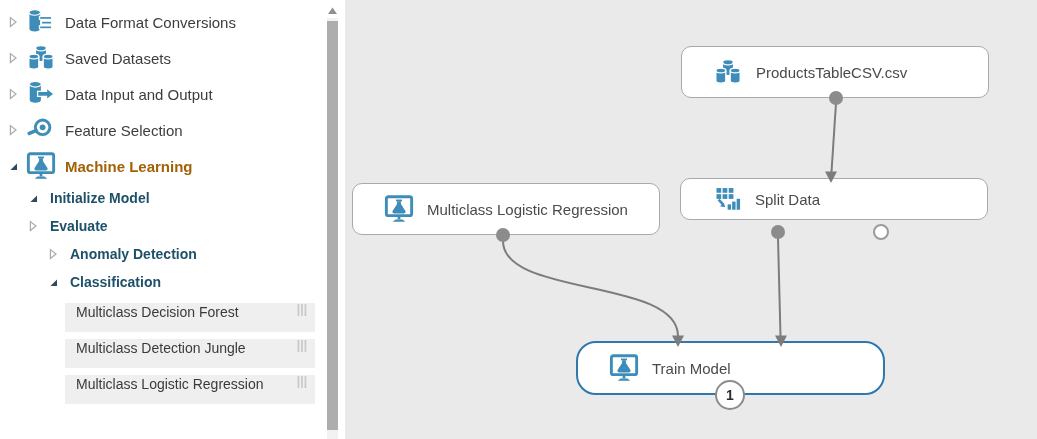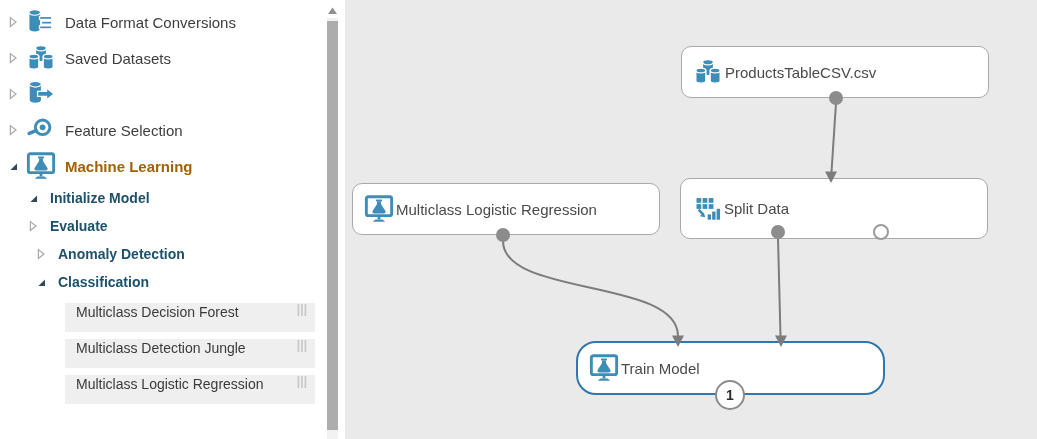--- a/index.html
+++ b/index.html
@@ -13,35 +13,35 @@
   .tree{padding-top:4px}
   .t-row{display:flex;align-items:center;height:36px;padding-left:8px;cursor:pointer}
   .t-row .exp{width:15px;flex:0 0 15px;display:flex;align-items:center;justify-content:flex-start}
   .t-row .t-icon{width:30px;height:30px;flex:0 0 30px;margin:0 9px 0 3px}
   .t-row .t-label{font-size:15px;color:#3d3d3d;white-space:nowrap}
   .t-row.bold-row .t-label{font-weight:bold;color:#a16207}
   .s-row{display:flex;align-items:center;height:28px;cursor:pointer}
   .s-row .exp{width:15px;flex:0 0 15px;display:flex;align-items:center}
   .s-row .t-label{font-size:14px;font-weight:bold;color:#1D5069;margin-left:7px;white-space:nowrap}
   .lvl1{padding-left:28px}
-  .lvl2{padding-left:36px}
+  .lvl2{padding-left:48px}
   .module{margin:7px 0 0 65px;width:250px;height:29px;background:#EFEFEF;
     display:flex;align-items:center;justify-content:space-between;
     padding:0 8px 12px 11px;box-sizing:border-box;cursor:grab}
   .module:first-of-type{margin-top:5px}
   .module .m-label{font-size:14px;color:#3a3a3a;white-space:nowrap}
   
   .scrollbar{position:absolute;left:324px;top:0;width:17px;height:439px;background:#fff;z-index:2}
   .scroll-track{position:absolute;left:3px;top:18px;width:11px;height:421px;background:#F2F2F2}
   .scroll-thumb{position:absolute;left:3px;top:21px;width:11px;height:409px;background:#ADADAD;cursor:pointer}
   .scroll-up{position:absolute;left:3px;top:6px;width:11px;height:10px;cursor:pointer}
   
   .canvas{position:absolute;left:345px;top:0;width:692px;height:439px;background:#EAEAEA;z-index:1}
   .node{position:absolute;background:#fff;border:1px solid #A9A9A9;border-radius:10px;
-    display:flex;align-items:center;padding-left:11px;gap:2px;box-sizing:border-box;
+    display:flex;align-items:center;padding-left:31px;gap:13px;box-sizing:border-box;
     cursor:pointer;z-index:2}
   .node .n-icon{width:30px;height:30px;flex:0 0 30px}
   .node .n-label{font-size:15px;color:#4a4a4a;white-space:nowrap}
   .node.selected{border:2px solid #2E78AE;border-radius:20px}
   .wires{position:absolute;left:0;top:0;width:692px;height:439px;z-index:3;pointer-events:none}
   .port-badge{position:absolute;left:370px;top:380px;width:30px;height:30px;border-radius:50%;
     background:#fff;border:2.5px solid #8C8C8C;box-sizing:border-box;z-index:4;
     display:flex;align-items:center;justify-content:center;
     font-size:14px;font-weight:bold;color:#2b2b2b;cursor:pointer}
   .defs-holder{position:absolute;width:0;height:0;overflow:hidden}
@@ -147,20 +147,21 @@
 
     <div class="t-row">
       <span class="exp">
           <svg width="10" height="12">
             <use href="#i-chev-closed"></use>
           </svg>
         </span>
       <span class="t-icon"><svg width="30" height="30">
             <use href="#i-io"></use>
           </svg></span>
+      <span class="t-label">Data Input and Output</span>
     </div>
 
 
     <div class="t-row">
       <span class="exp">
           <svg width="10" height="12">
             <use href="#i-chev-closed"></use>
           </svg>
         </span>
       <span class="t-icon"><svg width="30" height="30">
@@ -256,21 +257,21 @@
     <span class="n-label">ProductsTableCSV.csv</span>
   </div>
 
   <div class="node" style="left:7px;top:183px;width:308px;height:52px">
     <span class="n-icon"><svg width="30" height="30">
           <use href="#i-ml"></use>
         </svg></span>
     <span class="n-label">Multiclass Logistic Regression</span>
   </div>
 
-  <div class="node" style="left:335px;top:178px;width:308px;height:61px">
+  <div class="node" style="left:335px;top:178px;width:308px;height:42px">
     <span class="n-icon"><svg width="30" height="30">
           <use href="#i-transform"></use>
         </svg></span>
     <span class="n-label">Split Data</span>
   </div>
 
   <div class="node selected" style="left:231px;top:341px;width:309px;height:54px">
     <span class="n-icon"><svg width="30" height="30">
           <use href="#i-ml"></use>
         </svg></span>

